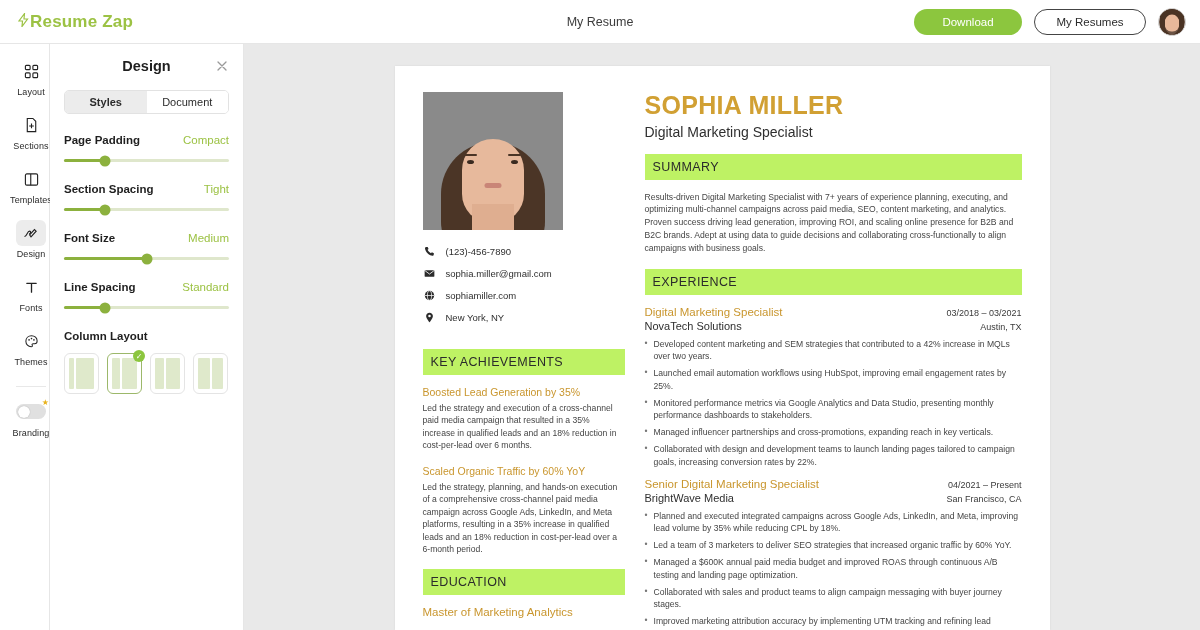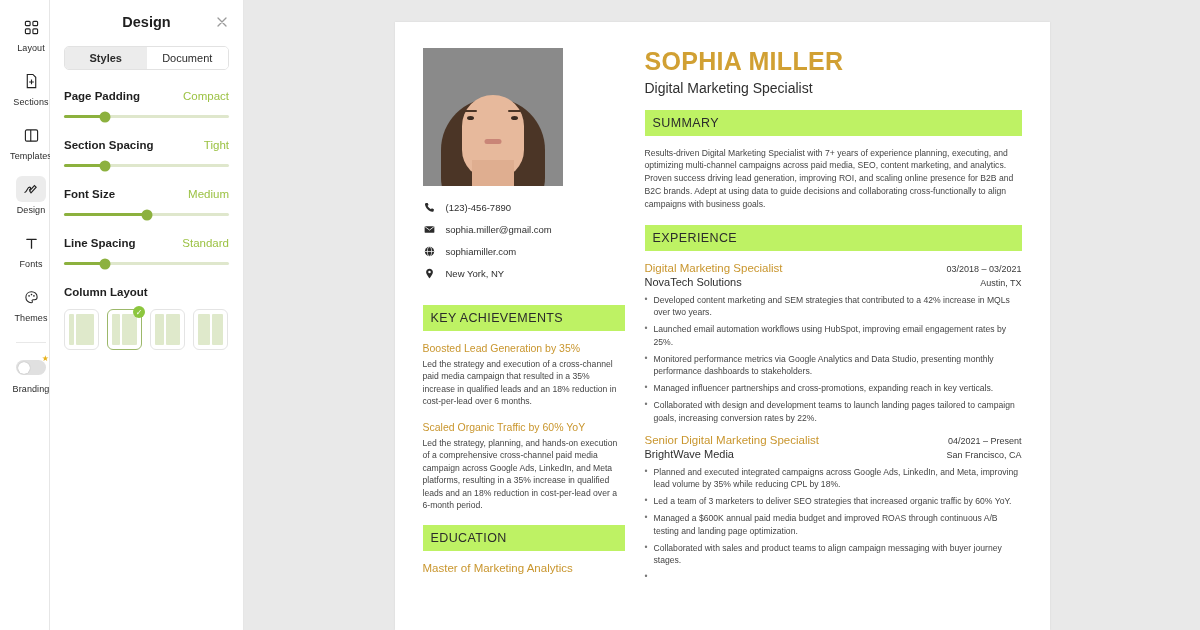--- a/index.html
+++ b/index.html
@@ -295,20 +295,40 @@
     display: flex; gap: 6px; margin-bottom: 5px;
     font-size: 8.6px; line-height: 1.42; color: #454545;
   }
   .bullet .dot { color: #777; line-height: 1.25; }
 </style>
 </head>
 <body>
 
 <div class="app">
 
+  <div class="topbar">
+    <div class="logo">
+      <span class="bolt">
+        <svg width="11" height="14" viewBox="0 0 11 14" fill="none">
+          <path d="M6.5 0.5 L1 8 H4.5 L4 13.5 L9.5 6 H6 Z" stroke="#9cc244" stroke-width="1.2" fill="none"></path>
+        </svg>
+      </span>
+      <span>Resume Zap</span>
+    </div>
+    <div class="topbar-center">My Resume</div>
+    <div class="topbar-right">
+      <button class="btn-download">Download</button>
+      <button class="btn-myresumes">My Resumes</button>
+      <div class="avatar">
+        <div class="hair"></div>
+        <div class="face"></div>
+        <div class="hairside"></div>
+      </div>
+    </div>
+  </div>
 
   <div class="body">
 
     <div class="rail">
 
       <div class="rail-item">
         <div class="rail-ico">
           <svg width="15" height="15" viewBox="0 0 16 16" fill="none" stroke="#222" stroke-width="1.2">
             <rect x="1.5" y="1.5" width="5" height="4.5" rx="1"></rect>
             <rect x="9.5" y="1.5" width="5" height="4.5" rx="1"></rect>
@@ -605,20 +625,21 @@
               <div class="bullet">
                   <span class="dot">•</span>
                   <span>Managed a $600K annual paid media budget and improved ROAS through continuous A/B testing and landing page optimization.</span>
                 </div>
               <div class="bullet">
                   <span class="dot">•</span>
                   <span>Collaborated with sales and product teams to align campaign messaging with buyer journey stages.</span>
                 </div>
               <div class="bullet">
                   <span class="dot">•</span>
+                  <span>Improved marketing attribution accuracy by implementing UTM tracking and refining lead</span>
                 </div>
             </div>
           </div>
 
         </div>
 
       </div>
     </div>
 
   </div>

